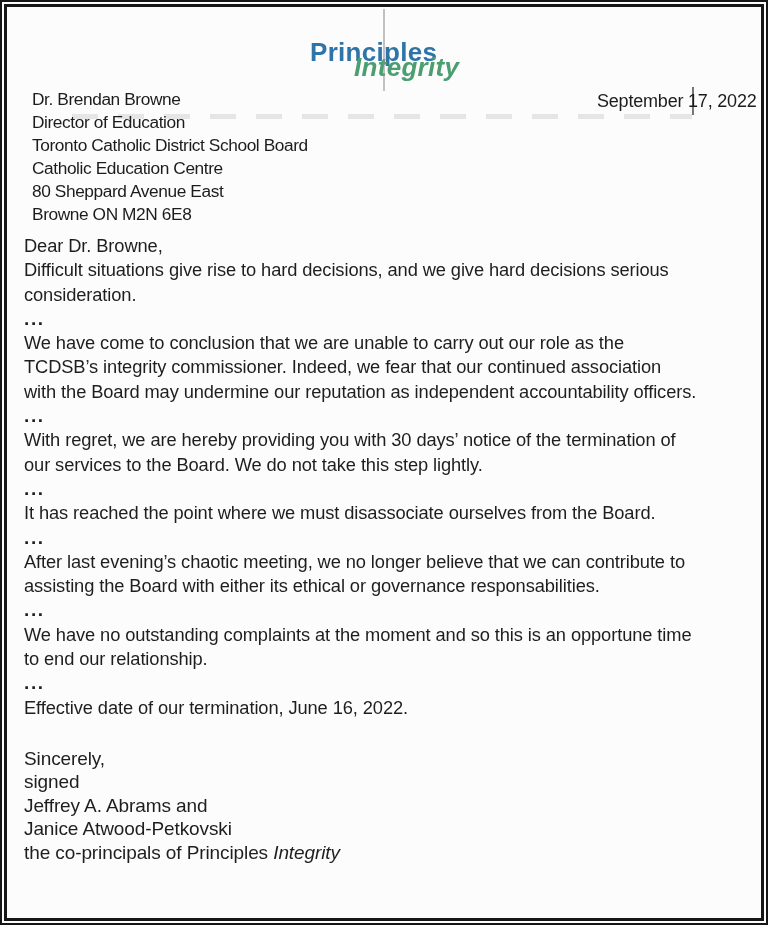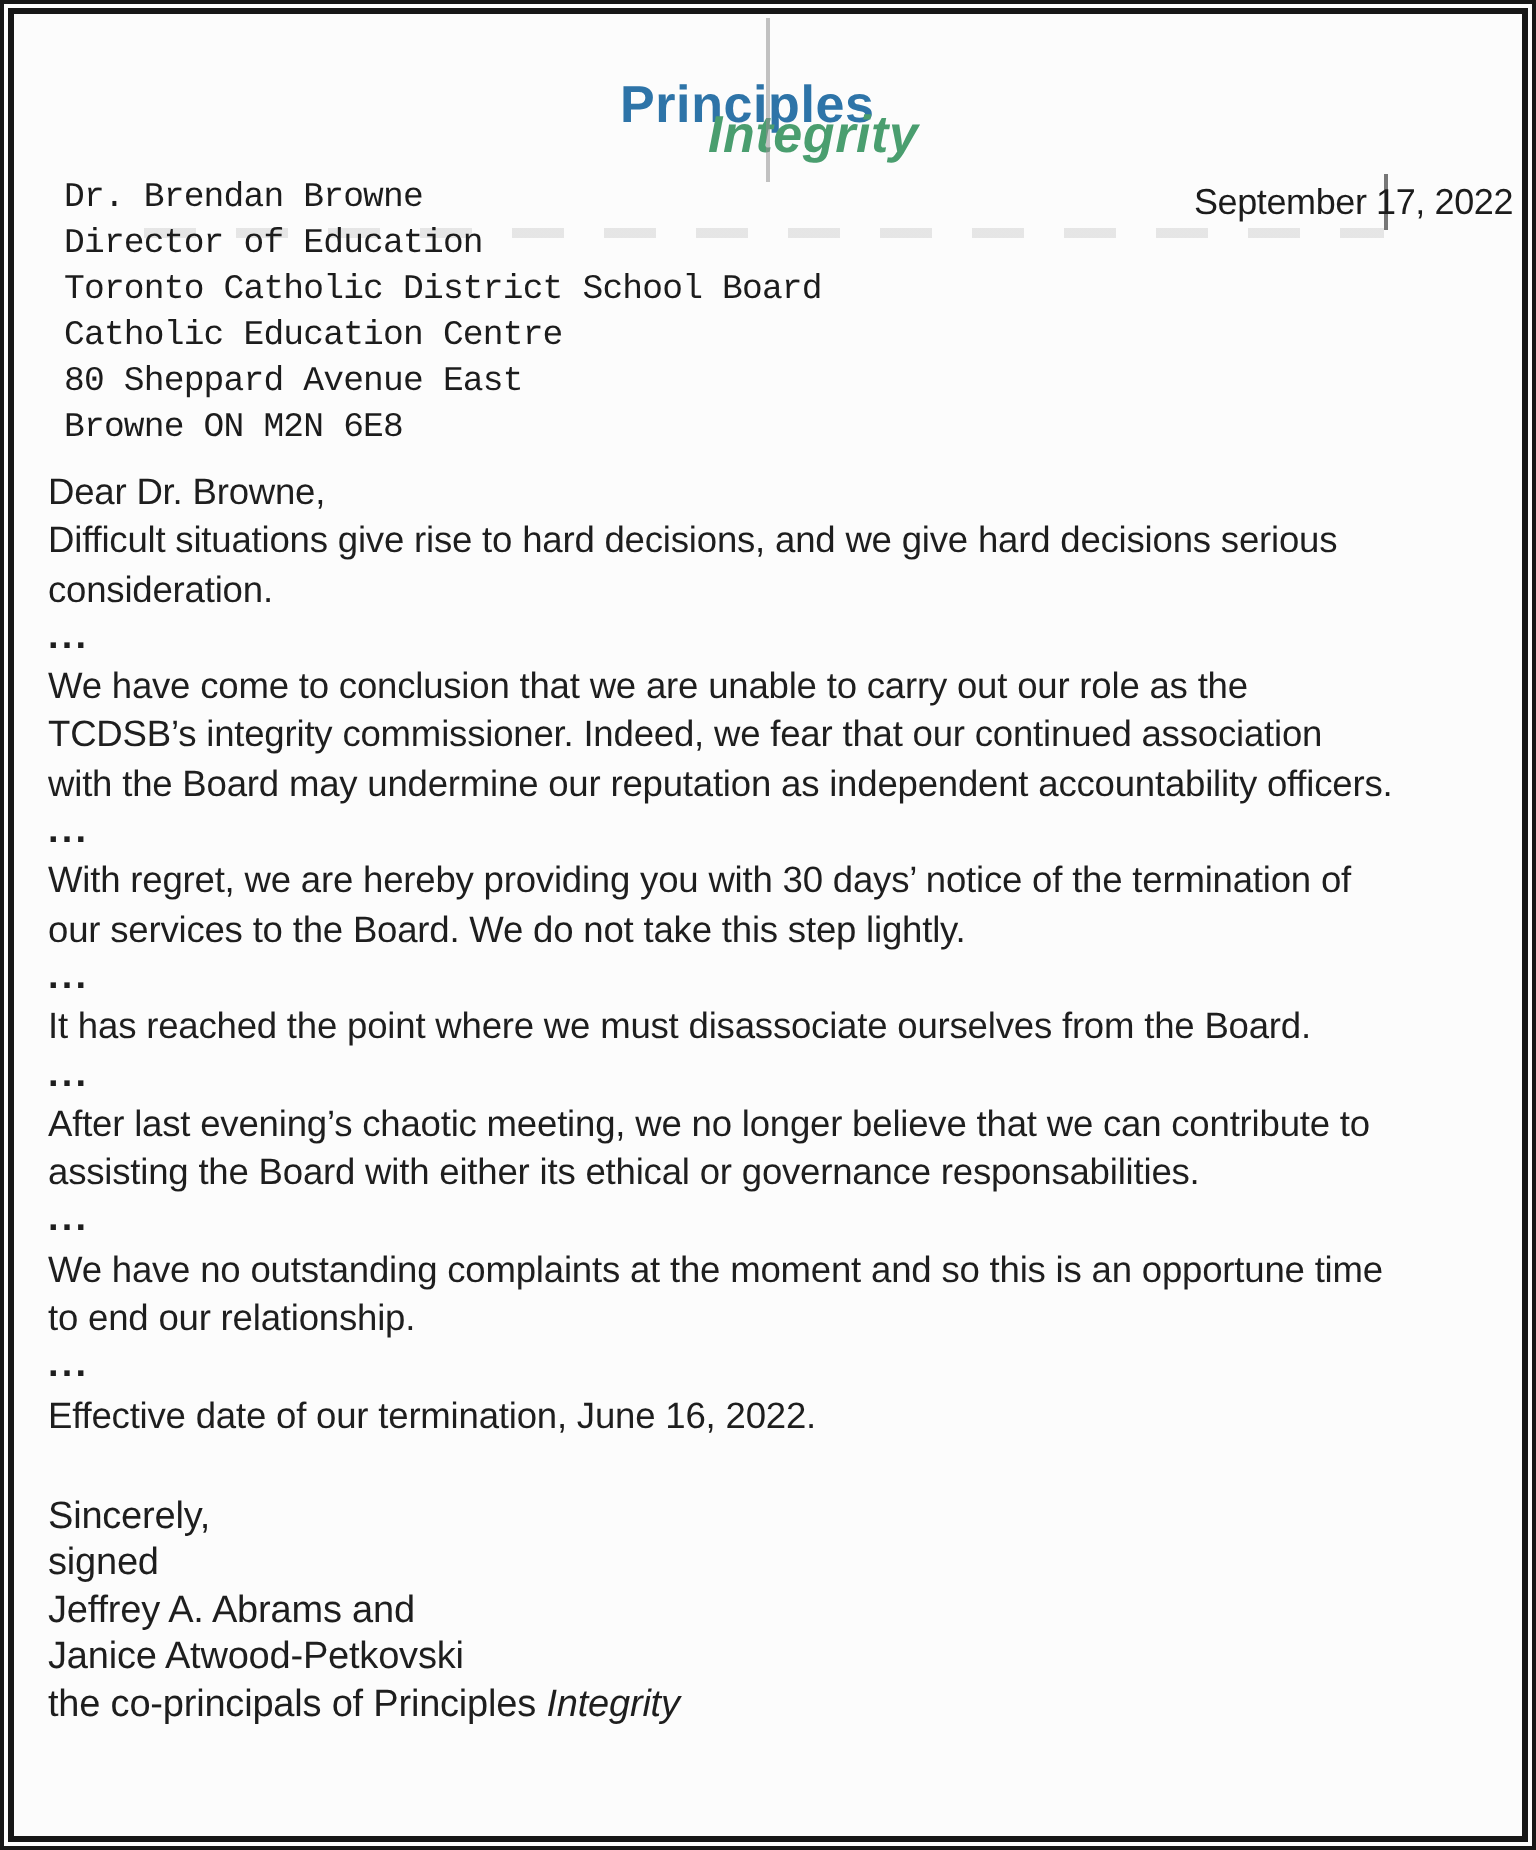--- a/index.html
+++ b/index.html
@@ -40,21 +40,20 @@
   .smudge {
     position:absolute; left:70px; top:112px; width:620px; height:5px;
     background:repeating-linear-gradient(90deg,
       rgba(150,150,150,0.22) 0 26px, rgba(255,255,255,0) 26px 46px);
   }
   
   .recipient {
     position:absolute; left:30px; top:86px;
     font-size:17.3px; line-height:23px; letter-spacing:-0.4px;
     color:#1c1c1c;
-    font-family:Liberation Mono, monospace;
   }
   .date {
     position:absolute; left:595px; top:89px;
     font-size:18px; letter-spacing:-0.2px; color:#1c1c1c;
   }
   
   .body-text {
     position:absolute; left:22px; top:232px; right:6px;
     font-size:18.3px; line-height:24.3px; letter-spacing:-0.1px;
     color:#1e1e1e;

